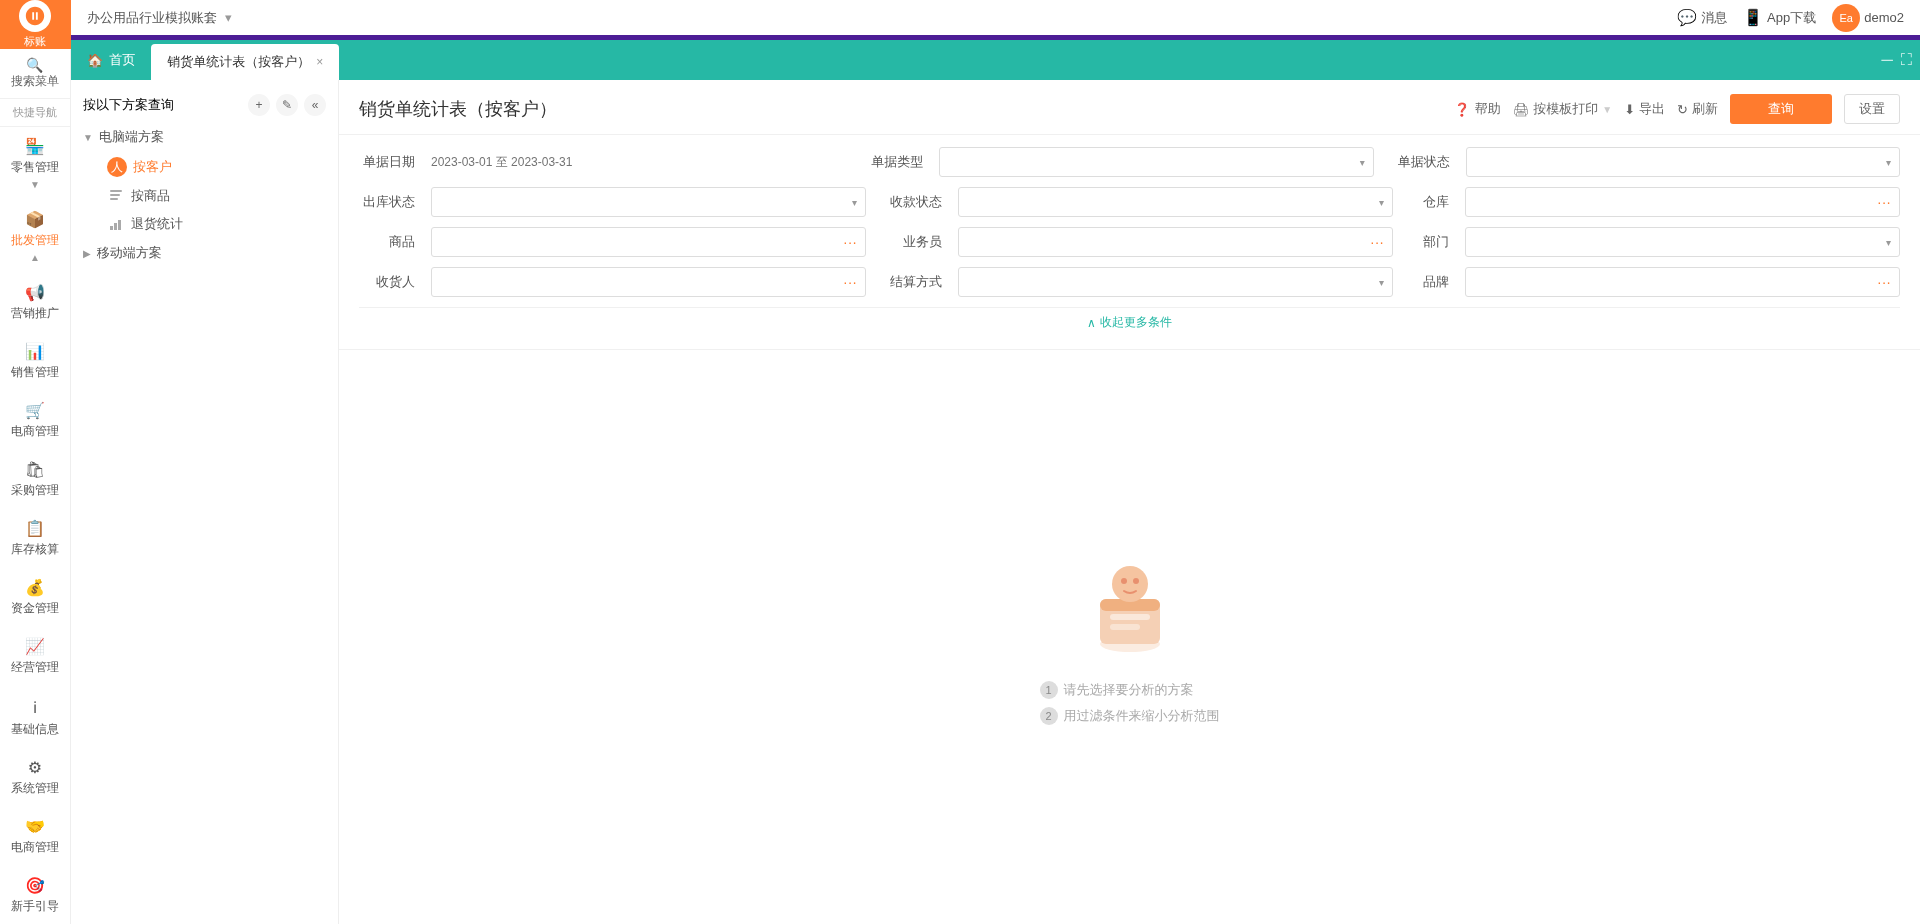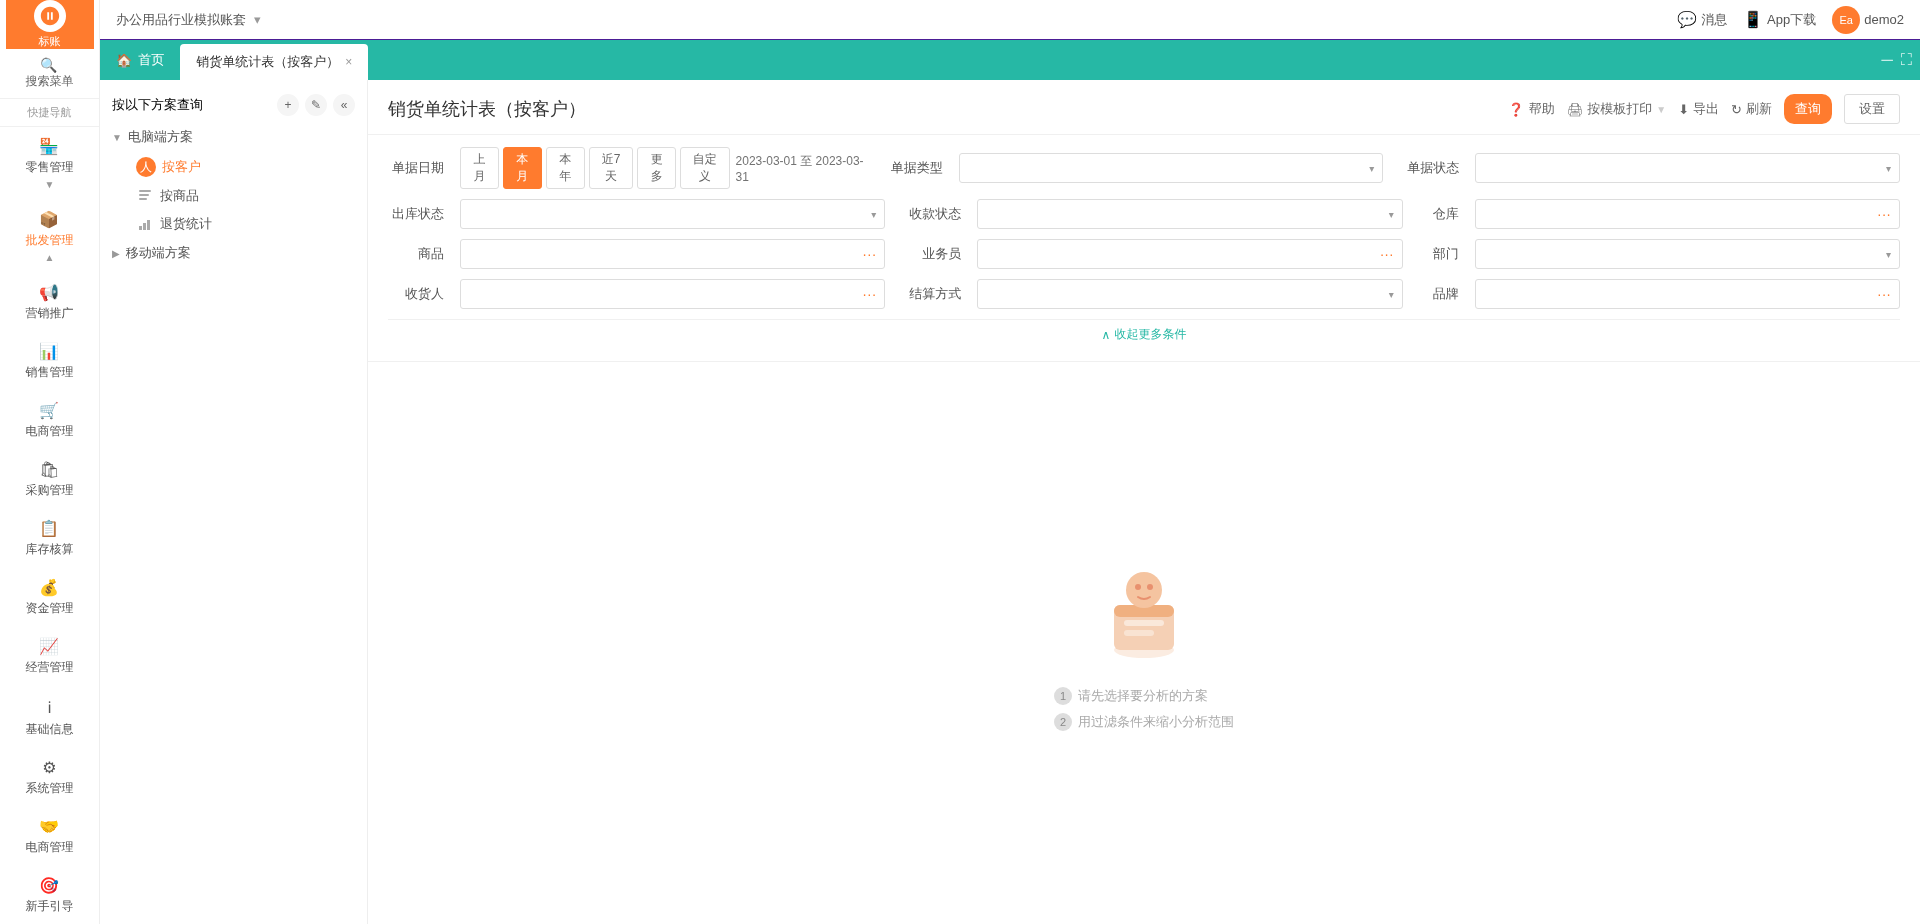--- a/index.html
+++ b/index.html
@@ -1,35 +1,35 @@
 <!DOCTYPE html>
 <html><head>
   <meta charset="utf-8">
   <style>
     * { margin: 0; padding: 0; box-sizing: border-box; }
     body { font-family: "Microsoft YaHei", "PingFang SC", sans-serif; font-size: 13px; background: #f5f5f5; display: flex; height: 924px; overflow: hidden; }
 
     
-    .sidebar { width: 100px; background: #fff; display: flex; flex-direction: column; align-items: center; border-right: 1px solid #eee; flex-shrink: 0; }
+    .sidebar { width: 71px; background: #fff; display: flex; flex-direction: column; align-items: center; border-right: 1px solid #eee; flex-shrink: 0; }
     .sidebar-logo { width: 88px; height: 56px; background: #ff7b2e; display: flex; flex-direction: column; align-items: center; justify-content: center; color: #fff; font-size: 11px; }
     .sidebar-logo-icon { width: 32px; height: 32px; background: #fff; border-radius: 50%; display: flex; align-items: center; justify-content: center; margin-bottom: 2px; }
     .sidebar-logo-icon svg { width: 22px; height: 22px; }
     .sidebar-search { width: 100%; padding: 8px 0; text-align: center; color: #666; font-size: 12px; cursor: pointer; border-bottom: 1px solid #f0f0f0; }
     .sidebar-nav-label { width: 100%; padding: 6px 0; text-align: center; color: #999; font-size: 11px; border-bottom: 1px solid #f0f0f0; }
     .sidebar-item { width: 100%; padding: 10px 0; text-align: center; color: #555; font-size: 12px; cursor: pointer; display: flex; flex-direction: column; align-items: center; gap: 3px; }
     .sidebar-item.active { color: #ff7b2e; }
     .sidebar-item-icon { font-size: 16px; }
     .sidebar-item-arrow { font-size: 10px; color: #999; }
     .sidebar-item-expand { display: flex; flex-direction: row; align-items: center; justify-content: center; gap: 2px; width: 100%; }
 
     
     .main { flex: 1; display: flex; flex-direction: column; overflow: hidden; }
 
     
-    .top-header { height: 40px; background: #fff; border-bottom: 1px solid #4c1d95; display: flex; align-items: center; justify-content: space-between; padding: 0 16px; flex-shrink: 0; }
+    .top-header { height: 40px; background: #fff; border-bottom: 5px solid #4c1d95; display: flex; align-items: center; justify-content: space-between; padding: 0 16px; flex-shrink: 0; }
     .top-header-left { display: flex; align-items: center; gap: 8px; color: #555; font-size: 13px; }
     .top-header-right { display: flex; align-items: center; gap: 16px; color: #555; font-size: 13px; }
     .top-header-item { display: flex; align-items: center; gap: 4px; cursor: pointer; }
     .avatar { width: 28px; height: 28px; border-radius: 50%; background: #ff7b2e; display: flex; align-items: center; justify-content: center; color: #fff; font-size: 11px; overflow: hidden; }
 
     
     .tab-bar { height: 40px; background: #26b8a5; display: flex; align-items: center; padding: 0 0; flex-shrink: 0; }
     .tab-item { height: 40px; display: flex; align-items: center; padding: 0 16px; cursor: pointer; color: rgba(255,255,255,0.8); font-size: 13px; gap: 6px; }
     .tab-item.home { color: #fff; }
     .tab-item.active { background: #fff; color: #333; border-radius: 4px 4px 0 0; margin-top: 4px; height: 36px; }
@@ -67,21 +67,21 @@
     .filter-control { flex: 1; display: flex; align-items: center; gap: 6px; }
     .date-buttons { display: flex; align-items: center; gap: 4px; }
     .date-btn { padding: 3px 8px; border: 1px solid #ddd; border-radius: 3px; font-size: 12px; color: #666; cursor: pointer; background: #fff; }
     .date-btn.active { background: #ff7b2e; color: #fff; border-color: #ff7b2e; }
     .date-range { color: #737373; font-size: 12px; }
     .select-box { flex: 1; height: 30px; border: 1px solid #ddd; border-radius: 3px; display: flex; align-items: center; justify-content: space-between; padding: 0 8px; cursor: pointer; background: #fff; color: #555; font-size: 13px; }
     .select-box-arrow { color: #999; font-size: 10px; }
     .select-box.dots { justify-content: flex-end; }
     .dots-icon { color: #ff7b2e; font-size: 14px; cursor: pointer; }
     .collapse-bar { display: flex; align-items: center; justify-content: center; padding: 6px 0; cursor: pointer; color: #26b8a5; font-size: 12px; gap: 4px; border-top: 1px solid #f0f0f0; margin-top: 4px; }
-    .btn-query { background: #ff7b2e; color: #fff; border: none; border-radius: 10px; padding: 6px 11px; font-size: 13px; cursor: pointer; }
+    .btn-query { background: #ff7b2e; color: #fff; border: none; border-radius: 3px; padding: 6px 38px; font-size: 13px; cursor: pointer; }
     .btn-set { background: #fff; color: #666; border: 1px solid #ddd; border-radius: 3px; padding: 5px 14px; font-size: 13px; cursor: pointer; }
 
     
     .empty-state { flex: 1; display: flex; flex-direction: column; align-items: center; justify-content: center; gap: 12px; color: #999; }
     .empty-icon { width: 120px; height: 120px; }
     .empty-tips { display: flex; flex-direction: column; gap: 8px; }
     .empty-tip { display: flex; align-items: center; gap: 6px; color: #aaa; font-size: 13px; }
     .tip-num { width: 18px; height: 18px; border-radius: 50%; background: #ddd; color: #888; display: flex; align-items: center; justify-content: center; font-size: 11px; flex-shrink: 0; }
   </style>
 </head>
@@ -281,28 +281,20 @@
           <button class="btn-query">查询</button>
           <button class="btn-set">设置</button>
         </div>
       </div>
 
       <div class="filter-area">
 
         <div class="filter-row">
           <span class="filter-label">单据日期</span>
           <div class="filter-control">
-            <div class="date-buttons">
-              <button class="date-btn">上月</button>
-              <button class="date-btn active">本月</button>
-              <button class="date-btn">本年</button>
-              <button class="date-btn">近7天</button>
-              <button class="date-btn">更多</button>
-              <button class="date-btn">自定义</button>
-            </div>
             <span class="date-range">2023-03-01 至 2023-03-31</span>
           </div>
           <span class="filter-label" style="min-width:60px;">单据类型</span>
           <div class="select-box" style="flex:1;">
             <span></span>
             <span class="select-box-arrow">▾</span>
           </div>
           <span class="filter-label" style="min-width:60px;font-family:Liberation Serif, serif;">单据状态</span>
           <div class="select-box" style="flex:1;">
             <span></span>

